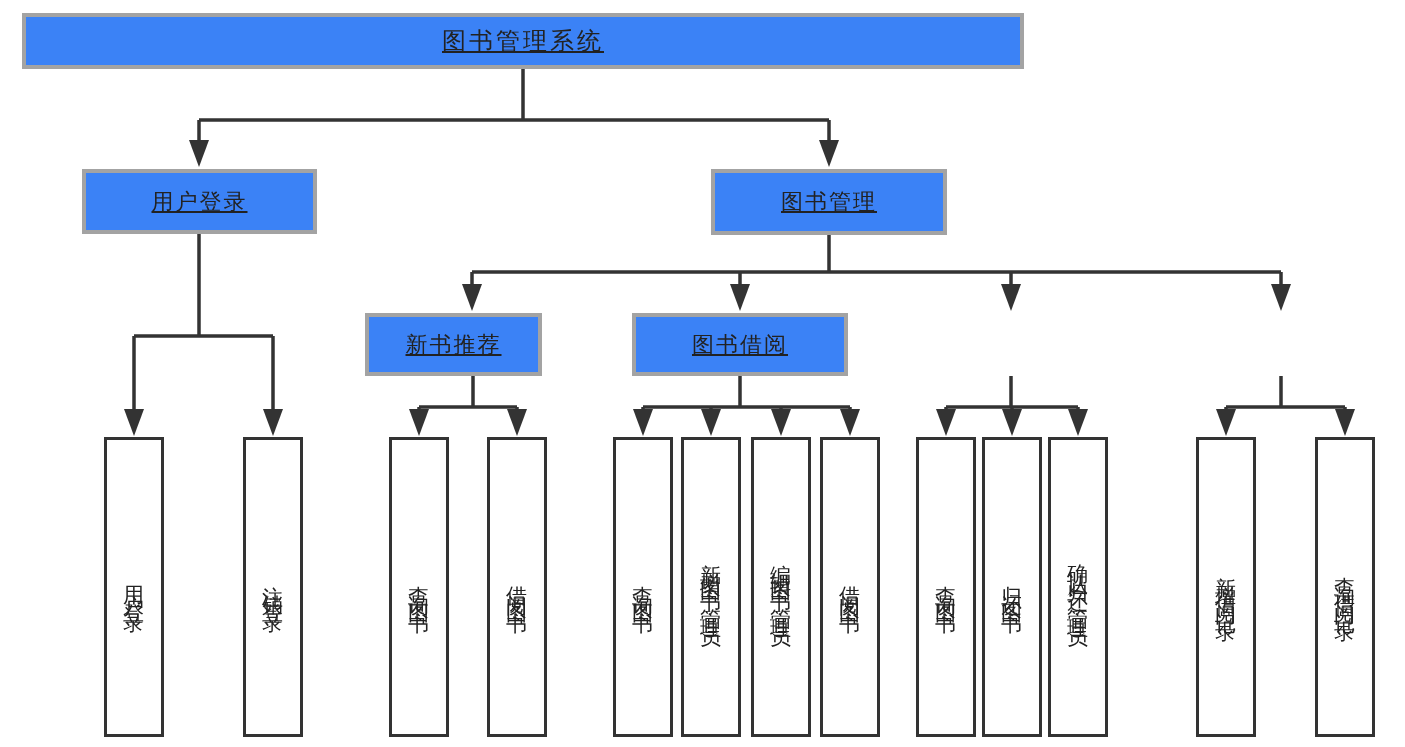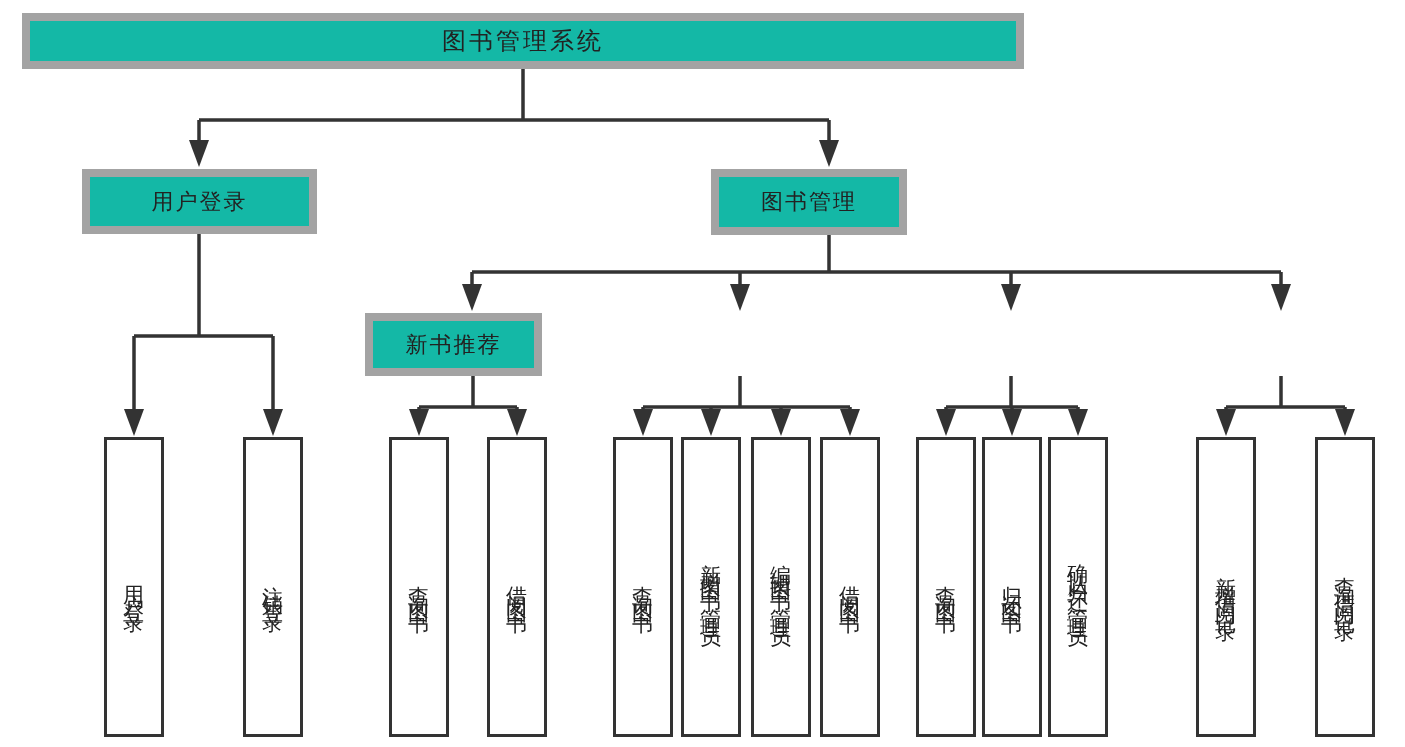--- a/index.html
+++ b/index.html
@@ -13,26 +13,27 @@
   }
   #wires {
     position: absolute;
     left: 0; top: 0;
     width: 1405px; height: 747px;
     pointer-events: none;
   }
   .box {
     position: absolute;
     box-sizing: border-box;
-    background: #14b8a6;
-    border: 8px solid #a3a3a3;
+    background: #3b82f6;
+    border: 4px solid #a3a3a3;
     display: flex;
     align-items: center;
     justify-content: center;
     color: #222222;
+    text-decoration: underline;
   }
   .box .h-label {
     font-size: 22px;
     letter-spacing: 2px;
     white-space: nowrap;
   }
   .box.root .h-label {
     font-size: 24px;
     letter-spacing: 3px;
   }
@@ -112,26 +113,29 @@
     </g>
   </svg>
 
   <div class="box root" style="left:22px; top:13px; width:1002px; height:56px;">
     <span class="h-label">图书管理系统</span>
   </div>
 
   <div class="box" style="left:82px; top:169px; width:235px; height:65px;">
     <span class="h-label">用户登录</span>
   </div>
-  <div class="box" style="left:711px; top:169px; width:196px; height:66px;align-items:center;">
+  <div class="box" style="left:711px; top:169px; width:236px; height:66px;align-items:center;">
     <span class="h-label">图书管理</span>
   </div>
 
   <div class="box" style="left:365px; top:313px; width:177px; height:63px;">
     <span class="h-label">新书推荐</span>
+  </div>
+  <div class="box" style="left:632px; top:313px; width:216px; height:63px;">
+    <span class="h-label">图书借阅</span>
   </div>
 
   <div class="leaf" style="left:104px;">
     <span class="v-label">用户登录</span>
   </div>
   <div class="leaf" style="left:243px;">
     <span class="v-label">注销登录</span>
   </div>
 
   <div class="leaf" style="left:389px;">

